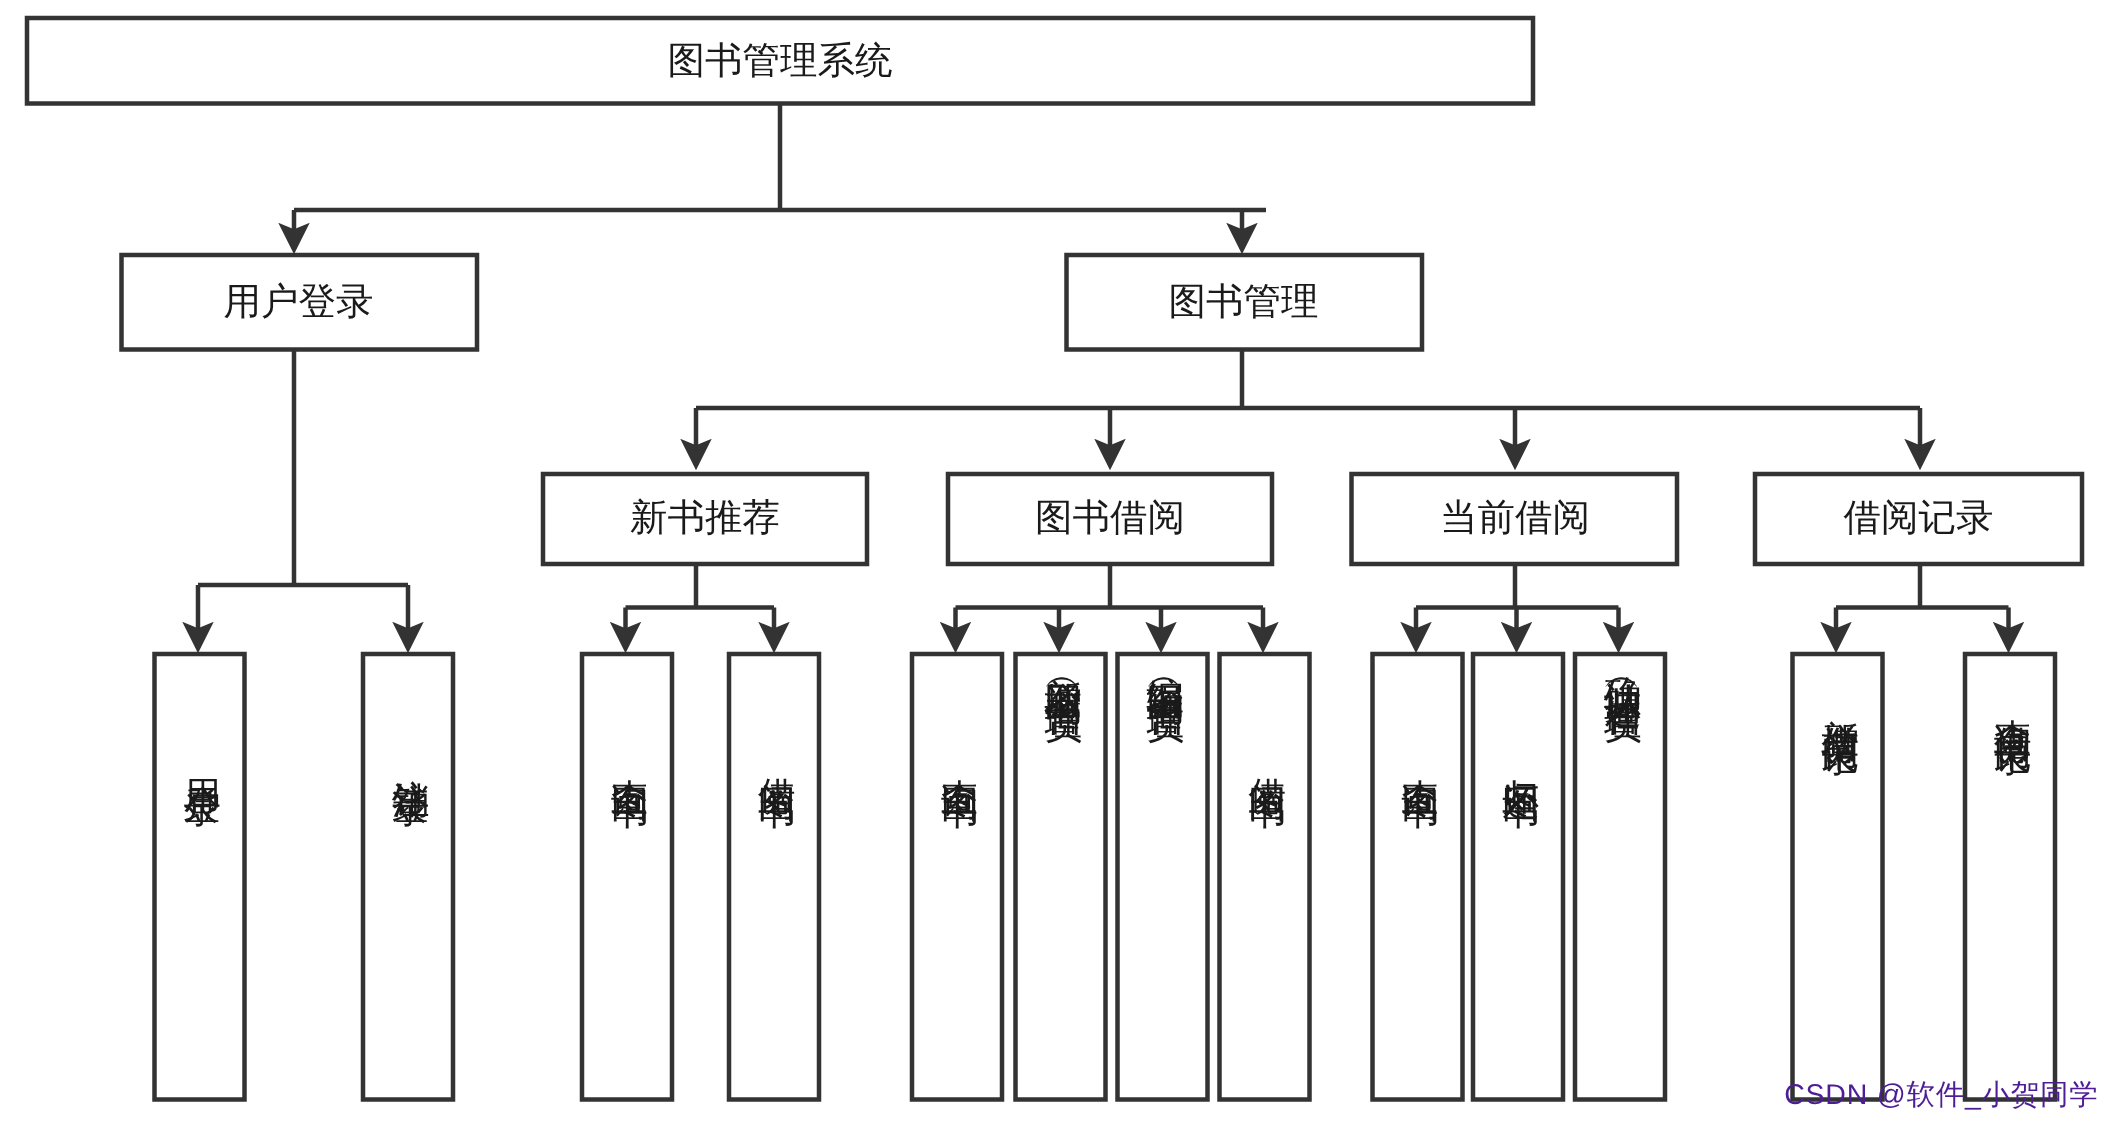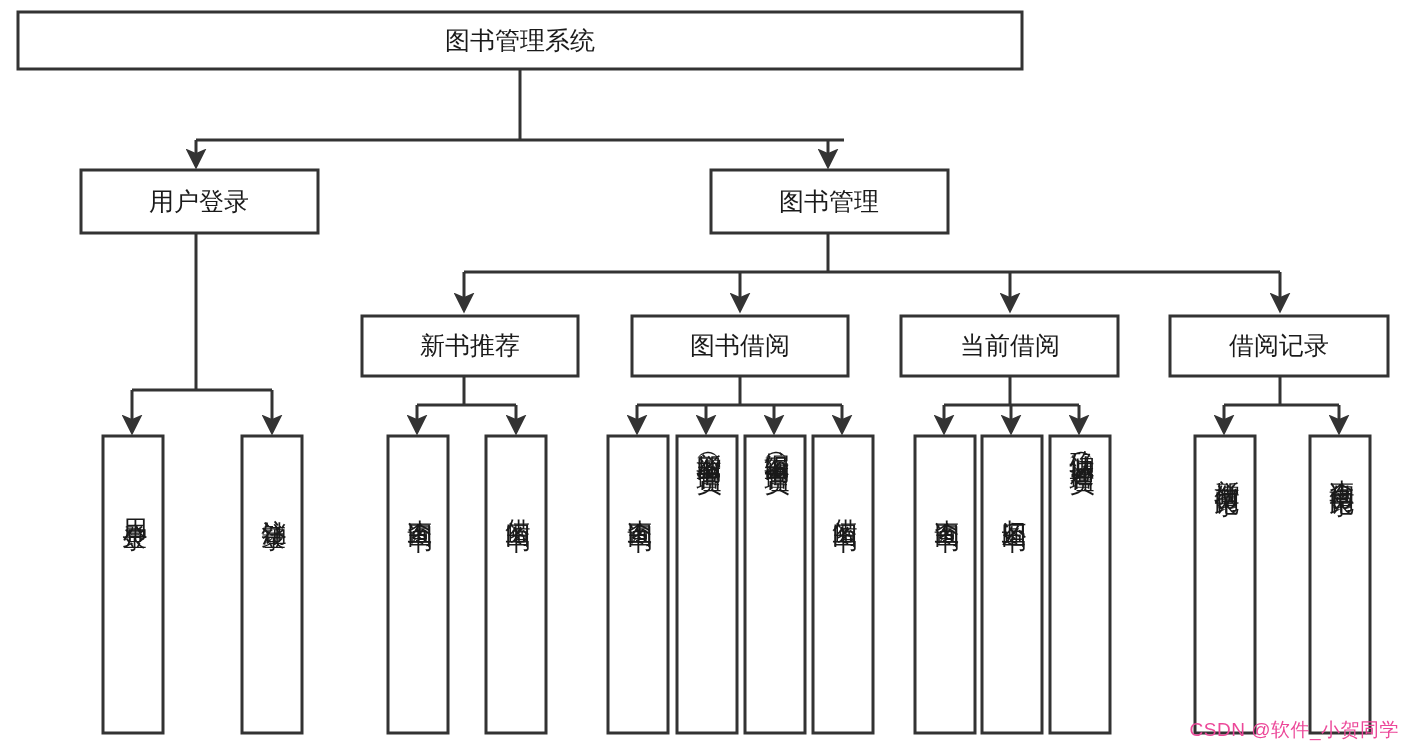--- a/index.html
+++ b/index.html
@@ -50,21 +50,21 @@
     stroke: #333333;
     stroke-width: 3;
     fill: none;
   }
   .watermark {
     position: absolute;
     right: 6px;
     bottom: 4px;
     font-family: "Liberation Sans", "DejaVu Sans", sans-serif;
     font-size: 19px;
-    color: #ec4899;
+    color: #4c1d95;
     white-space: nowrap;
     letter-spacing: 0.5px;
     user-select: none;
   }
 </style>
 </head>
 <body>
 
 <div id="diagram-root">
 

